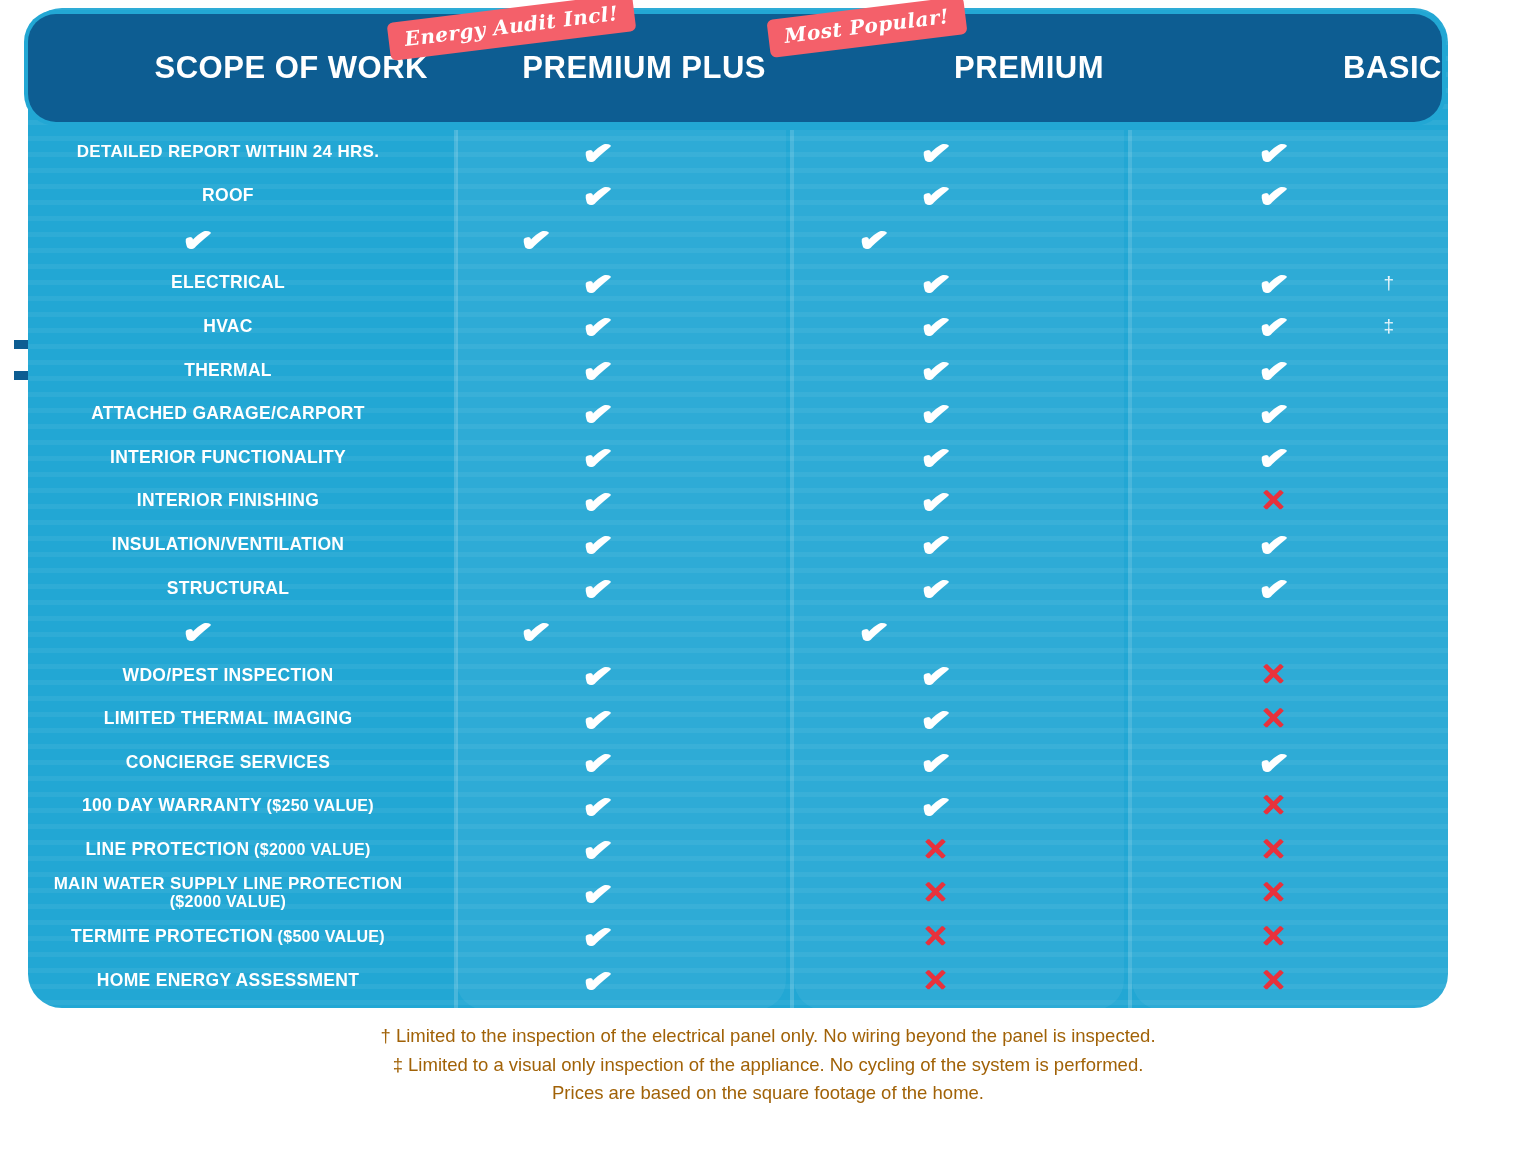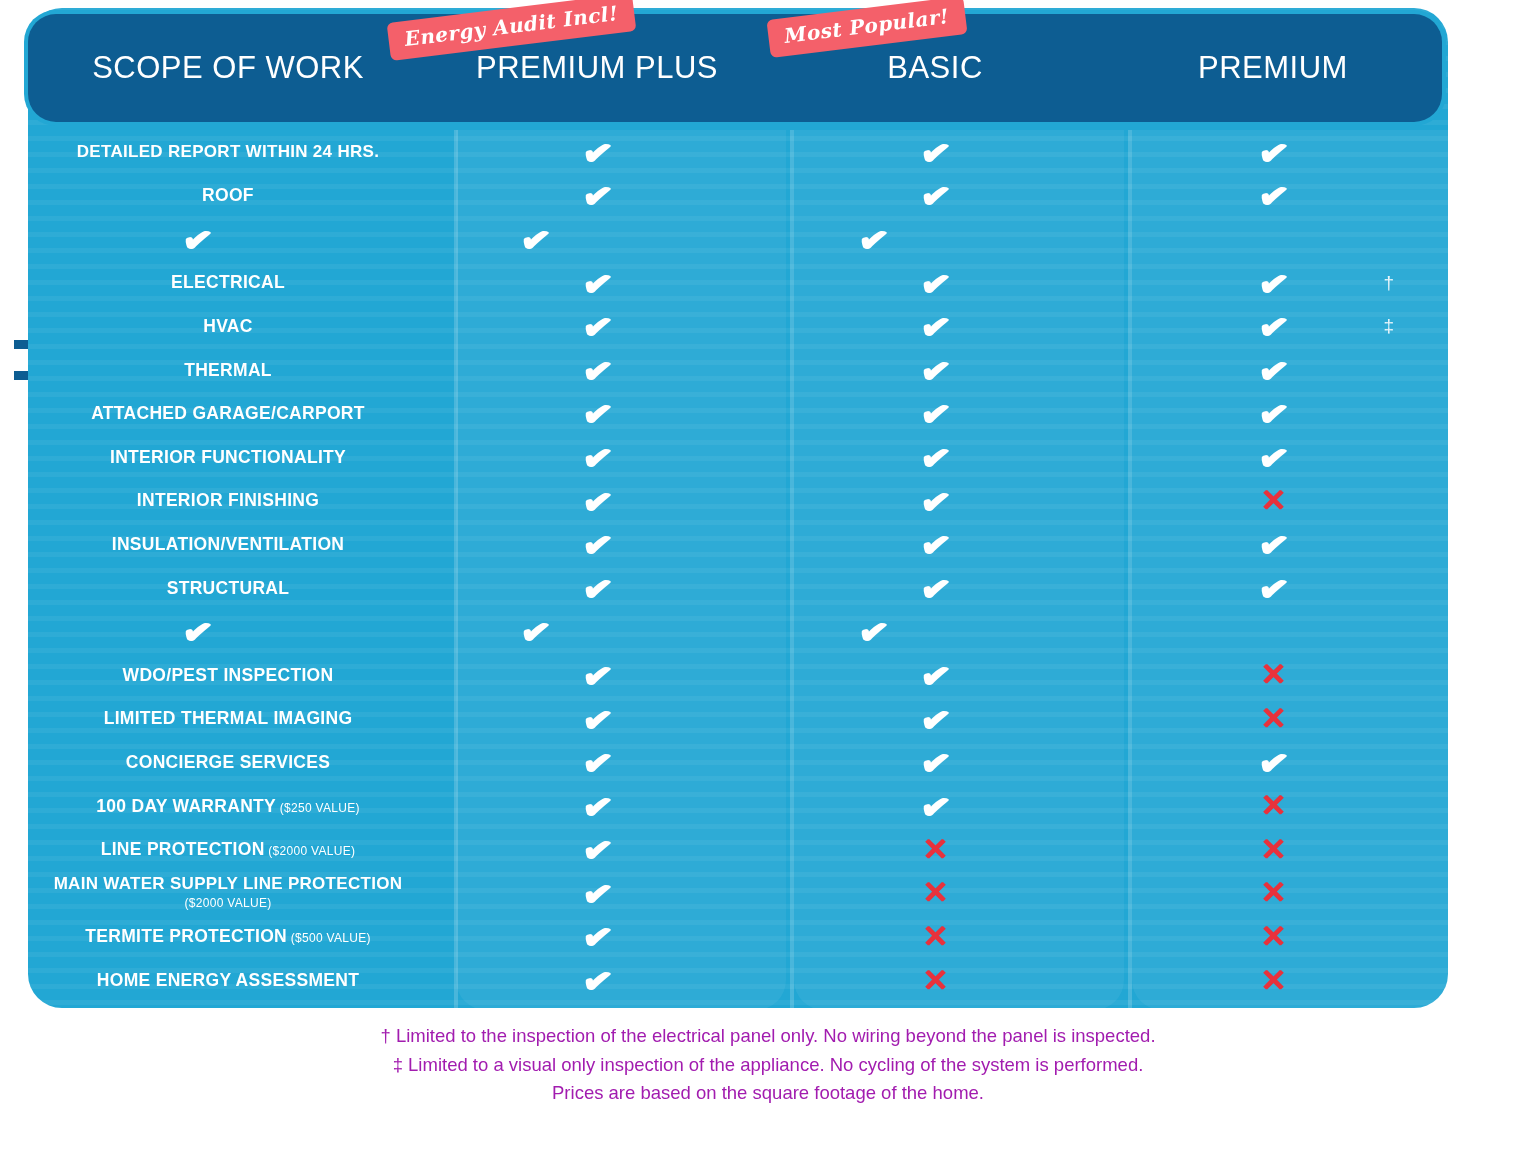--- a/index.html
+++ b/index.html
@@ -51,23 +51,23 @@
     box-shadow: 0 0 0 4px #22a7d4;
   }
   .header-inner {
     position: absolute;
     left: 0; top: 0; right: 0; bottom: 0;
     display: flex;
     align-items: center;
   }
   .hcell {
     color: #ffffff;
-    font-weight: normal;
+    font-weight: bold;
     letter-spacing: 0.5px;
-    text-align: center;
+    text-align: right;
     font-size: 31px;
     text-transform: uppercase;
   }
   .hcell.first { width: 400px; }
   .hcell.col   { width: 338px; }
 
   
   .colblock {
     position: absolute;
     top: 122px;
@@ -104,22 +104,22 @@
     width: 400px;
     text-align: center;
     color: #ffffff;
     font-weight: bold;
     font-size: 17.5px;
     letter-spacing: 0.3px;
     line-height: 1.05;
     padding: 0 6px;
   }
   .row .label .small {
-    font-weight: normal;
-    font-size: 12px;
+    font-weight: bold;
+    font-size: 16px;
   }
   .row .label.two-line { font-size: 17px; }
 
   .cell {
     width: 338px;
     text-align: center;
     position: relative;
   }
 
   
@@ -167,21 +167,21 @@
   }
   .ribbon.energy  { left: 388px; top: 8px; }
   .ribbon.popular { left: 768px; top: 8px; }
 
   
   .footnotes {
     position: absolute;
     left: 0; top: 1022px;
     width: 1536px;
     text-align: center;
-    color: #a21caf;
+    color: #a16207;
     font-size: 18.5px;
     line-height: 1.55;
   }
 
   
   .edge-mark {
     position: absolute;
     left: 14px;
     width: 14px; height: 9px;
     background: #0d5d92;
@@ -205,22 +205,22 @@
     <div class="vsep" style="left:426px;"></div>
     <div class="vsep" style="left:762px;"></div>
     <div class="vsep" style="left:1100px;"></div>
     <div class="vsep" style="left:1436px;"></div>
   </div>
 
   <div class="header">
     <div class="header-inner">
       <div class="hcell first">SCOPE OF WORK</div>
       <div class="hcell col">PREMIUM PLUS</div>
+      <div class="hcell col">PREMIUM</div>
       <div class="hcell col">BASIC</div>
-      <div class="hcell col">PREMIUM</div>
     </div>
   </div>
 
   <div class="ribbon energy">Energy Audit Incl!</div>
   <div class="ribbon popular">Most Popular!</div>
 
   <div class="rows" id="rows">
       <div class="row">
         <div class="label two-line">DETAILED REPORT WITHIN 24 HRS.</div>
         <div class="cell"><span class="check">✔</span></div>

